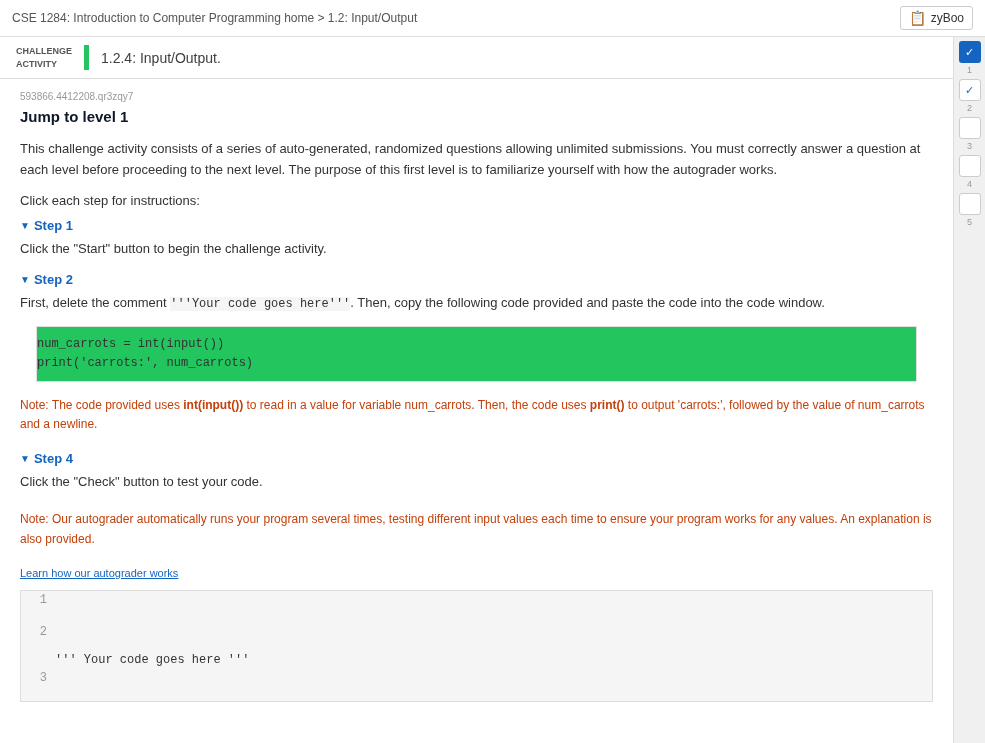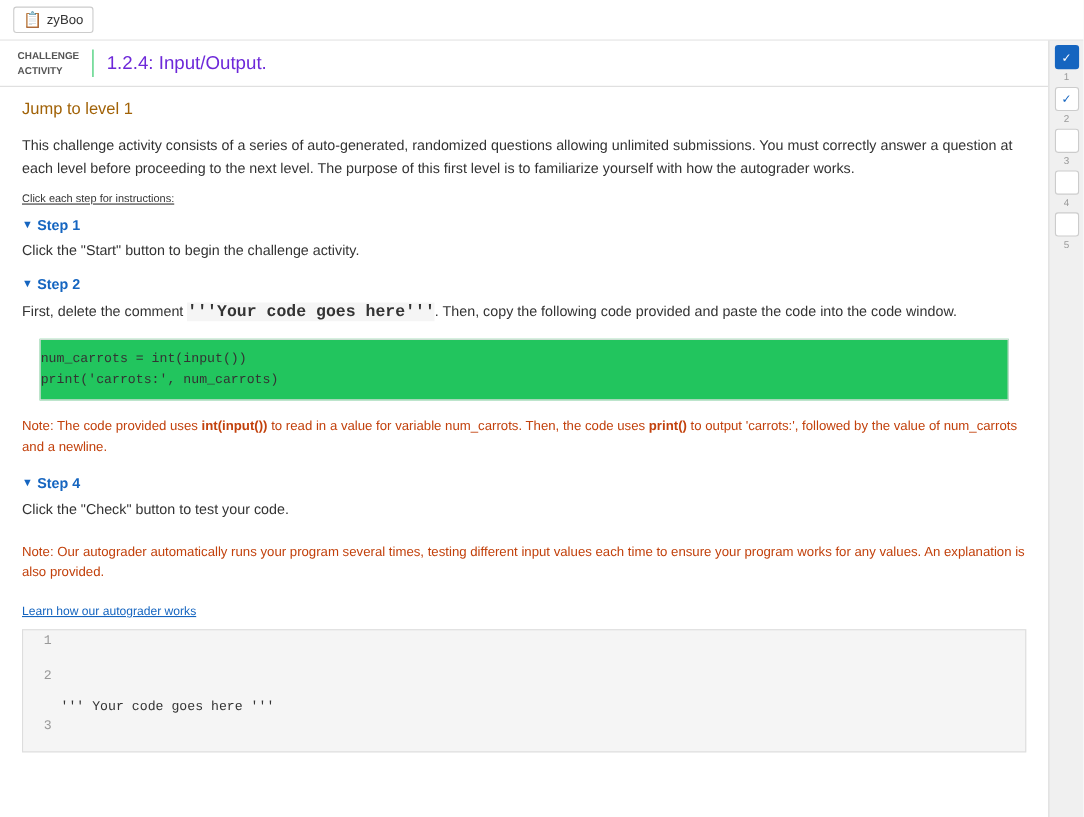--- a/index.html
+++ b/index.html
@@ -71,63 +71,62 @@
       background: #fff;
       padding: 8px 16px;
       gap: 12px;
     }
     .challenge-label {
       font-size: 9px;
       font-weight: bold;
       text-transform: uppercase;
       color: #555;
       line-height: 1.4;
-      border-right: 1px solid #22c55e;
+      border-right: 5px solid #22c55e;
       padding-right: 12px;
       display: flex;
       flex-direction: column;
       justify-content: center;
     }
     .challenge-title {
-      font-size: 17px;
-      color: #6d28d9;
+      font-size: 14px;
+      color: #404040;
       display: flex;
       align-items: center;
     }
 
     
     .content-area {
       padding: 12px 20px 20px 20px;
     }
 
     .session-id {
       font-size: 10px;
       color: #999;
       margin-bottom: 6px;
     }
 
     .jump-to-level {
       font-size: 15px;
-      font-weight: normal;
-      color: #a16207;
+      font-weight: bold;
+      color: #0f172a;
       margin-bottom: 14px;
     }
 
     .intro-text {
       font-size: 13px;
       color: #333;
       line-height: 1.6;
       margin-bottom: 12px;
     }
 
     .click-instructions {
-      font-size: 10px;
+      font-size: 13px;
       color: #333;
       margin-bottom: 10px;
-      text-decoration: underline;
     }
 
     .step-header {
       color: #1565c0;
       font-size: 13px;
       font-weight: bold;
       margin-bottom: 6px;
       display: flex;
       align-items: center;
       gap: 4px;
@@ -139,23 +138,22 @@
 
     .step-content {
       font-size: 13px;
       color: #333;
       margin-bottom: 12px;
       line-height: 1.6;
     }
 
     .code-inline {
       font-family: 'Courier New', monospace;
-      font-size: 15px;
+      font-size: 12px;
       background: #f5f5f5;
-      font-weight: bold;
     }
 
     .code-block {
       background: #22c55e;
       border: 1px solid #e0e0e0;
       padding: 8px 0;
       font-family: 'Courier New', monospace;
       font-size: 12px;
       margin: 8px 16px;
       color: #333;
@@ -231,40 +229,42 @@
     }
 
     .bold-inline {
       font-weight: bold;
     }
   </style>
 </head>
 <body>
 
 <div class="top-nav">
+  <span class="breadcrumb">CSE 1284: Introduction to Computer Programming home &gt; 1.2: Input/Output</span>
   <button class="zyboo-btn">
     <span style="font-size:14px;">📋</span>
     <span>zyBoo</span>
   </button>
 </div>
 
 <div class="main-container">
 
   <div class="left-panel">
 
     <div class="challenge-header">
       <div class="challenge-label">
         <span style="white-space:pre-line;">CHALLENGE
 ACTIVITY</span>
       </div>
       <div class="challenge-title">1.2.4: Input/Output.</div>
     </div>
 
     <div class="content-area">
 
+      <div class="session-id">593866.4412208.qr3zqy7</div>
 
       <div class="jump-to-level">Jump to level 1</div>
 
       <p class="intro-text">This challenge activity consists of a series of auto-generated, randomized questions allowing unlimited submissions. You must correctly answer a question at each level before proceeding to the next level. The purpose of this first level is to familiarize yourself with how the autograder works.</p>
 
       <p class="click-instructions">Click each step for instructions:</p>
 
       
       <div class="step-header">
         <span class="triangle">▼</span>

